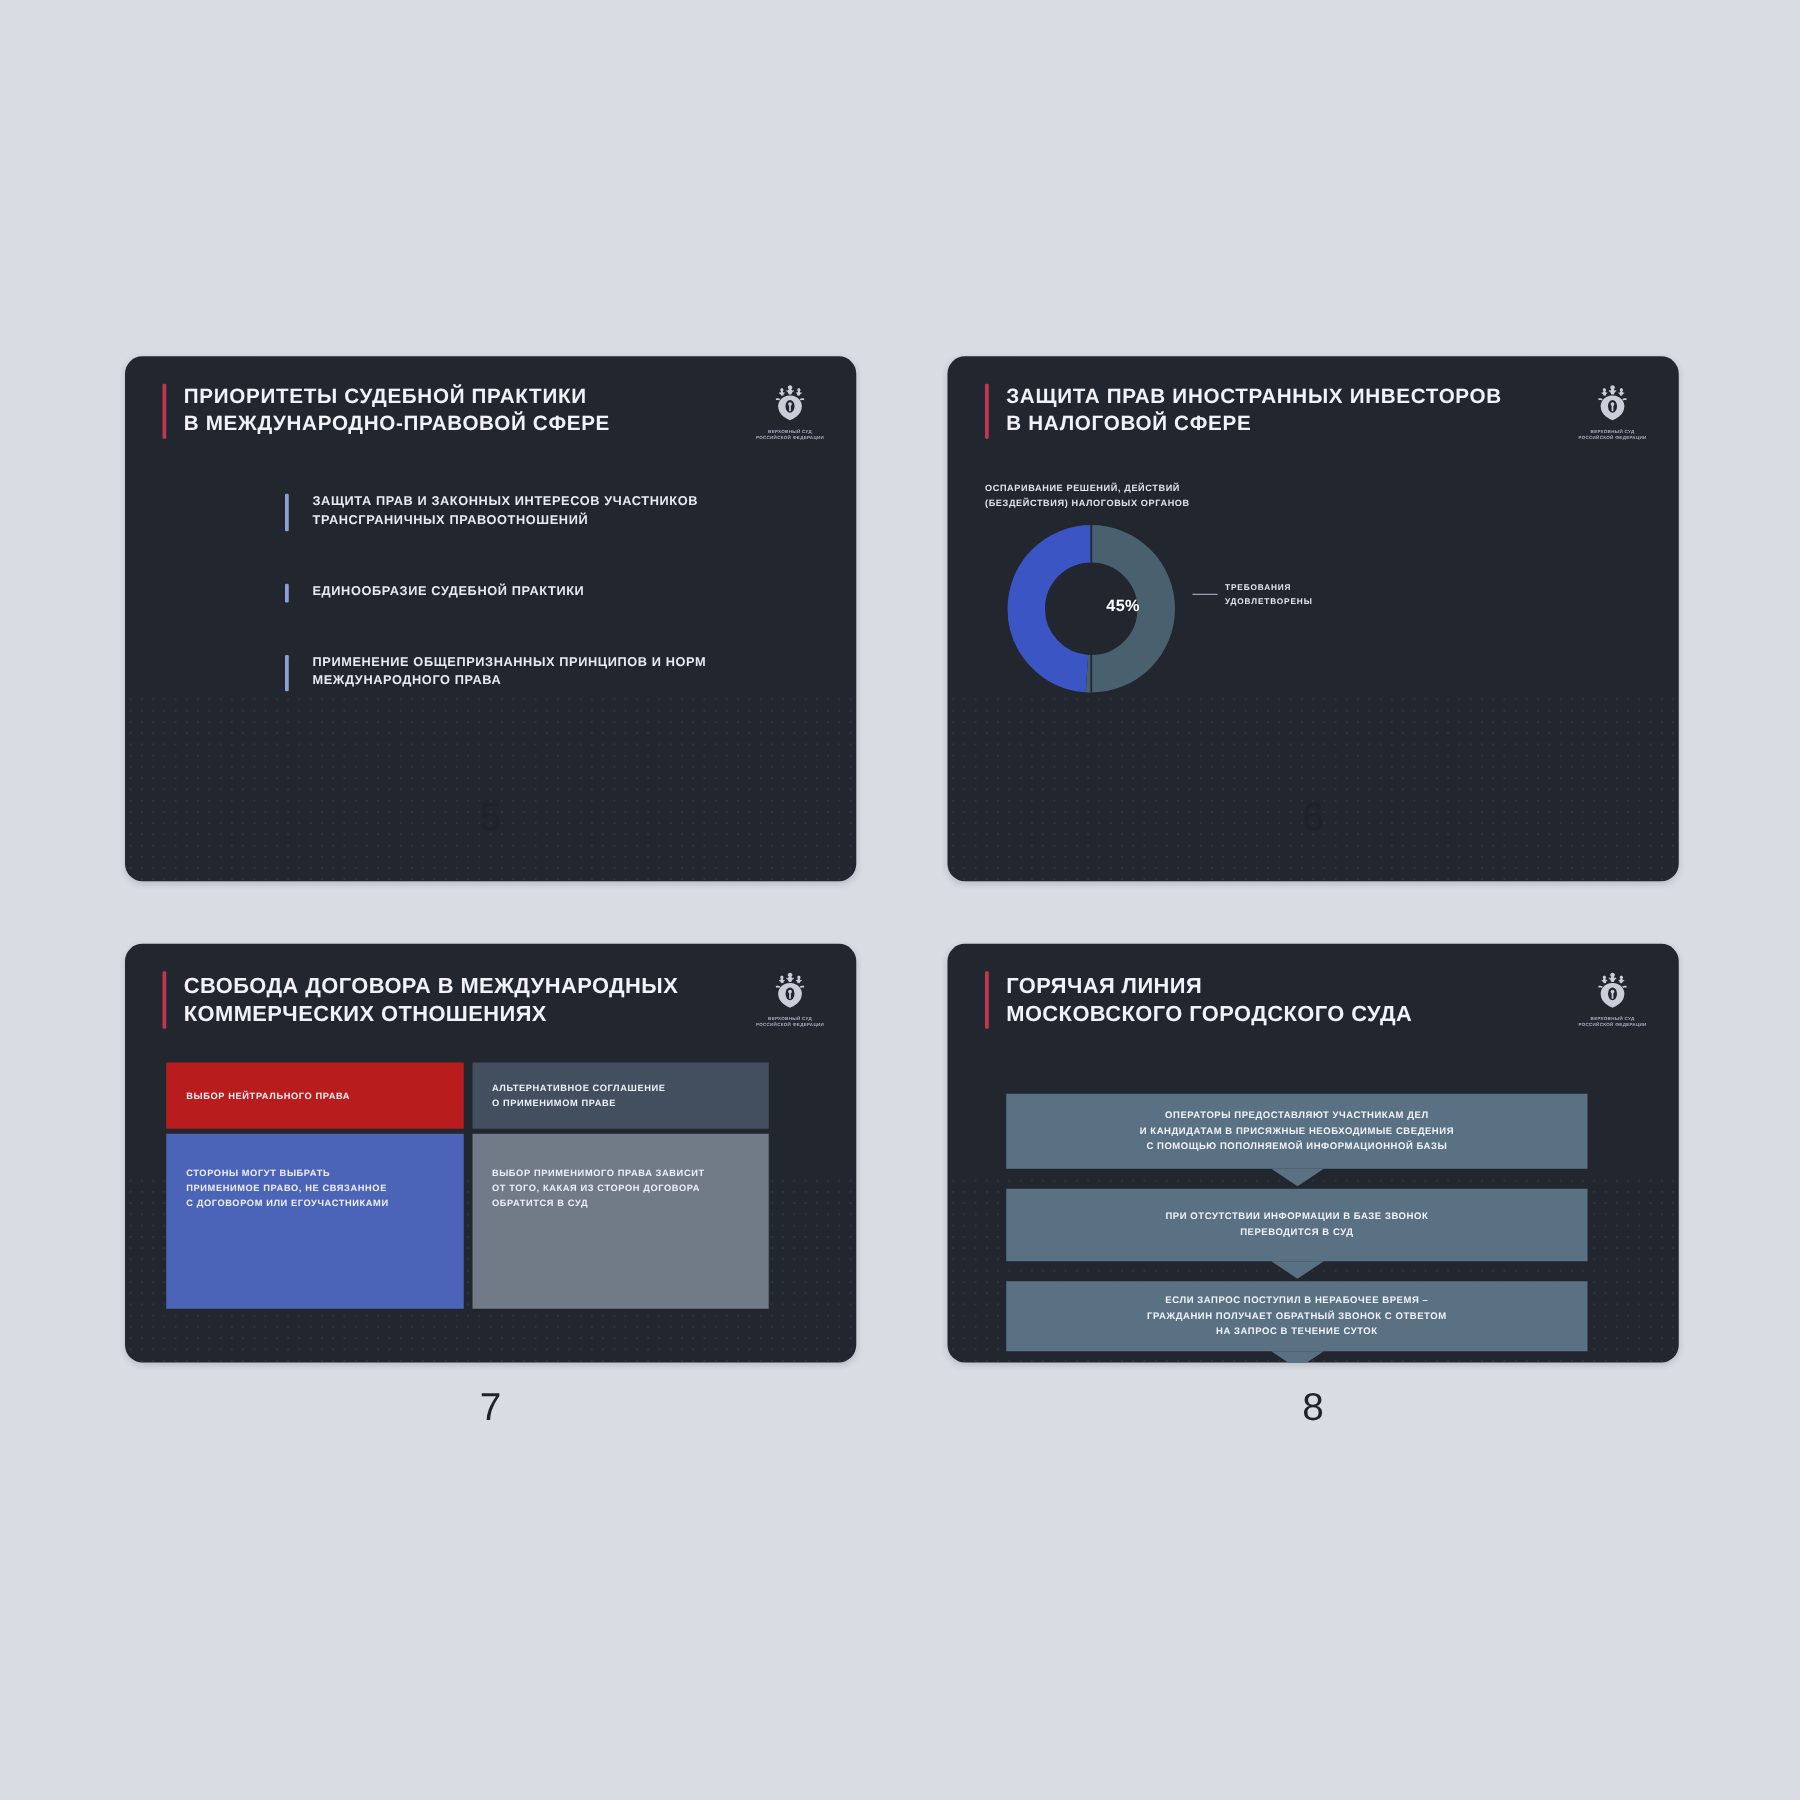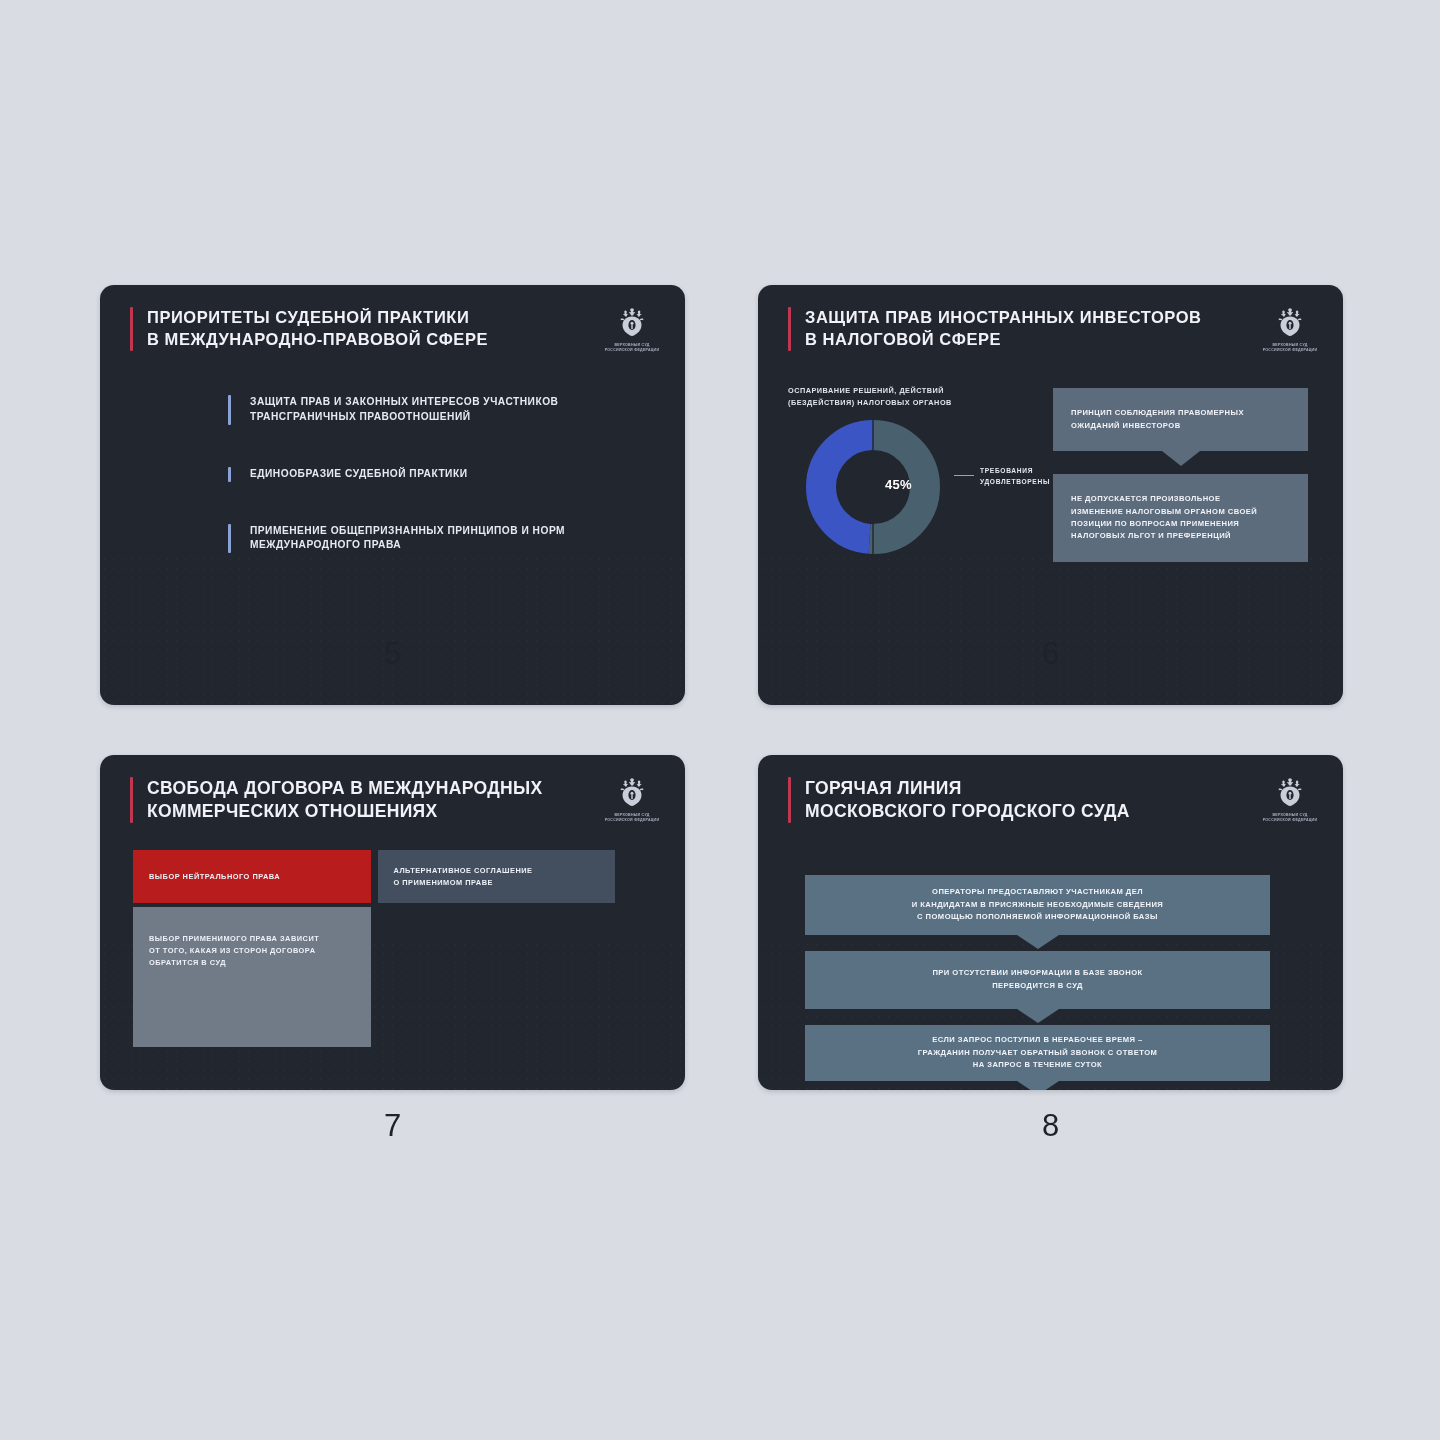--- a/index.html
+++ b/index.html
@@ -305,33 +305,20 @@
           <line x1="70" y1="3" x2="70" y2="33" stroke="#22262f" stroke-width="1.4"></line>
           <line x1="70" y1="107" x2="70" y2="137" stroke="#22262f" stroke-width="1.4"></line>
         </svg>
         <div class="donut-pct">45%</div>
       </div>
 
       <div class="leader"></div>
       <div class="leader-label">ТРЕБОВАНИЯ
 УДОВЛЕТВОРЕНЫ</div>
 
-      <div class="info-col">
-        <div class="info-box b1">
-          <span>ПРИНЦИП СОБЛЮДЕНИЯ ПРАВОМЕРНЫХ
-ОЖИДАНИЙ ИНВЕСТОРОВ</span>
-          <span class="chev-down"></span>
-        </div>
-        <div class="info-box b2">
-          <span>НЕ ДОПУСКАЕТСЯ ПРОИЗВОЛЬНОЕ
-ИЗМЕНЕНИЕ НАЛОГОВЫМ ОРГАНОМ СВОЕЙ
-ПОЗИЦИИ ПО ВОПРОСАМ ПРИМЕНЕНИЯ
-НАЛОГОВЫХ ЛЬГОТ И ПРЕФЕРЕНЦИЙ</span>
-        </div>
-      </div>
     </div>
   </div>
   <div class="page-num" id="num-6">6</div>
 
   <div class="slide-cell" id="cell-7">
     <div class="slide">
       <div class="dots"></div>
 
       <div class="s-header">
         <div class="title-wrap">
@@ -360,20 +347,25 @@
       </div>
 
       <div class="quad">
         <div class="q-box q-a">
           <span>ВЫБОР НЕЙТРАЛЬНОГО ПРАВА</span>
         </div>
         <div class="q-box q-b">
           <span>АЛЬТЕРНАТИВНОЕ СОГЛАШЕНИЕ
 О ПРИМЕНИМОМ ПРАВЕ</span>
         </div>
+        <div class="q-box q-c bottom">
+          <span>СТОРОНЫ МОГУТ ВЫБРАТЬ
+ПРИМЕНИМОЕ ПРАВО, НЕ СВЯЗАННОЕ
+С ДОГОВОРОМ ИЛИ ЕГОУЧАСТНИКАМИ</span>
+        </div>
         <div class="q-box q-d bottom">
           <span>ВЫБОР ПРИМЕНИМОГО ПРАВА ЗАВИСИТ
 ОТ ТОГО, КАКАЯ ИЗ СТОРОН ДОГОВОРА
 ОБРАТИТСЯ В СУД</span>
         </div>
       </div>
     </div>
   </div>
   <div class="page-num" id="num-7">7</div>
 

